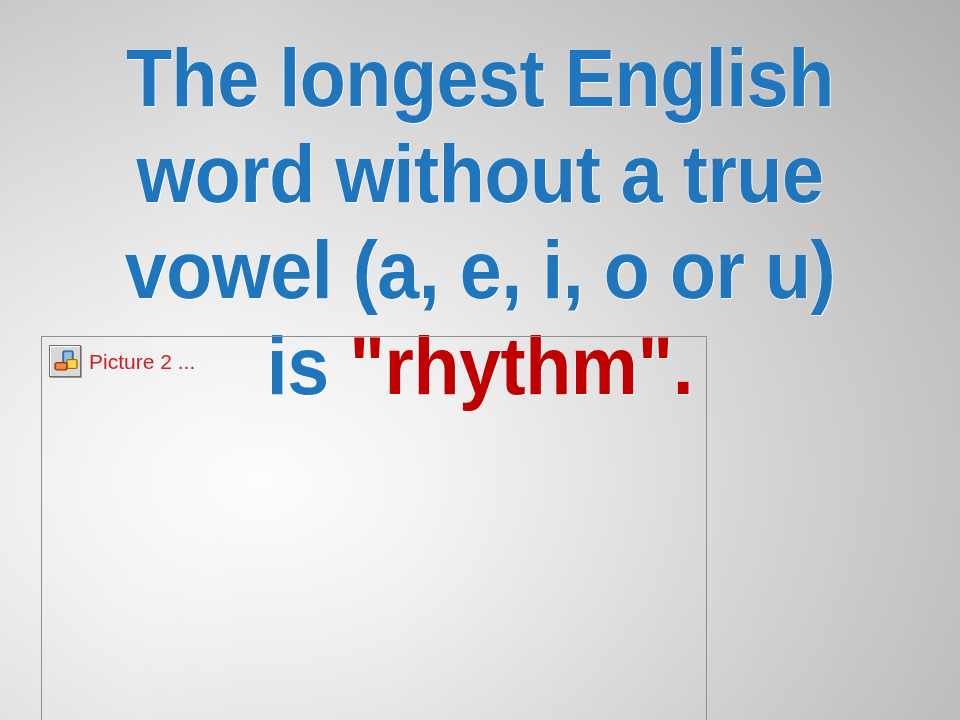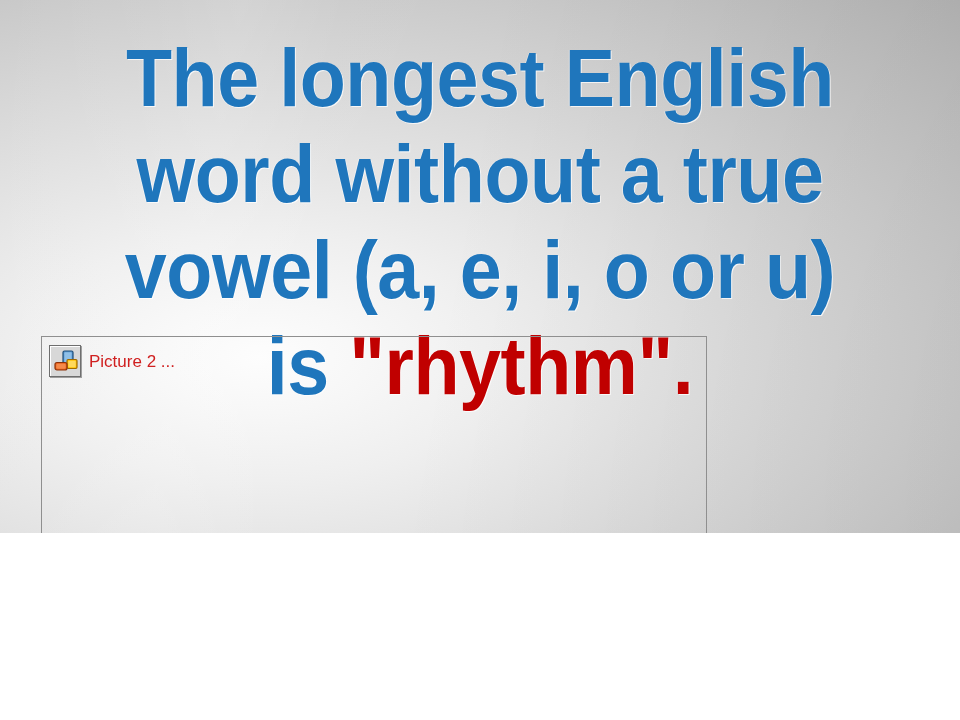--- a/index.html
+++ b/index.html
@@ -11,21 +11,21 @@
     overflow: hidden;
   }
 
   body {
     font-family: "Liberation Sans", sans-serif;
   }
 
   #slide {
     position: relative;
     width: 960px;
-    height: 533px;
+    height: 720px;
     overflow: hidden;
     background-color: #bef264;
   }
 
   
   #slide-bg {
     position: absolute;
     inset: 0;
     background:
       radial-gradient(115% 105% at 27% 67%,
@@ -122,21 +122,21 @@
 
   #broken-image-icon svg {
     position: absolute;
     left: 0;
     top: 0;
     display: block;
   }
 
   #picture-caption {
     color: #d02020;
-    font-size: 17px;
+    font-size: 21px;
     font-family: "Liberation Sans", sans-serif;
     white-space: nowrap;
     line-height: 1;
     text-align: right;
   }
 </style>
 </head>
 <body>
 
 <div id="slide">

